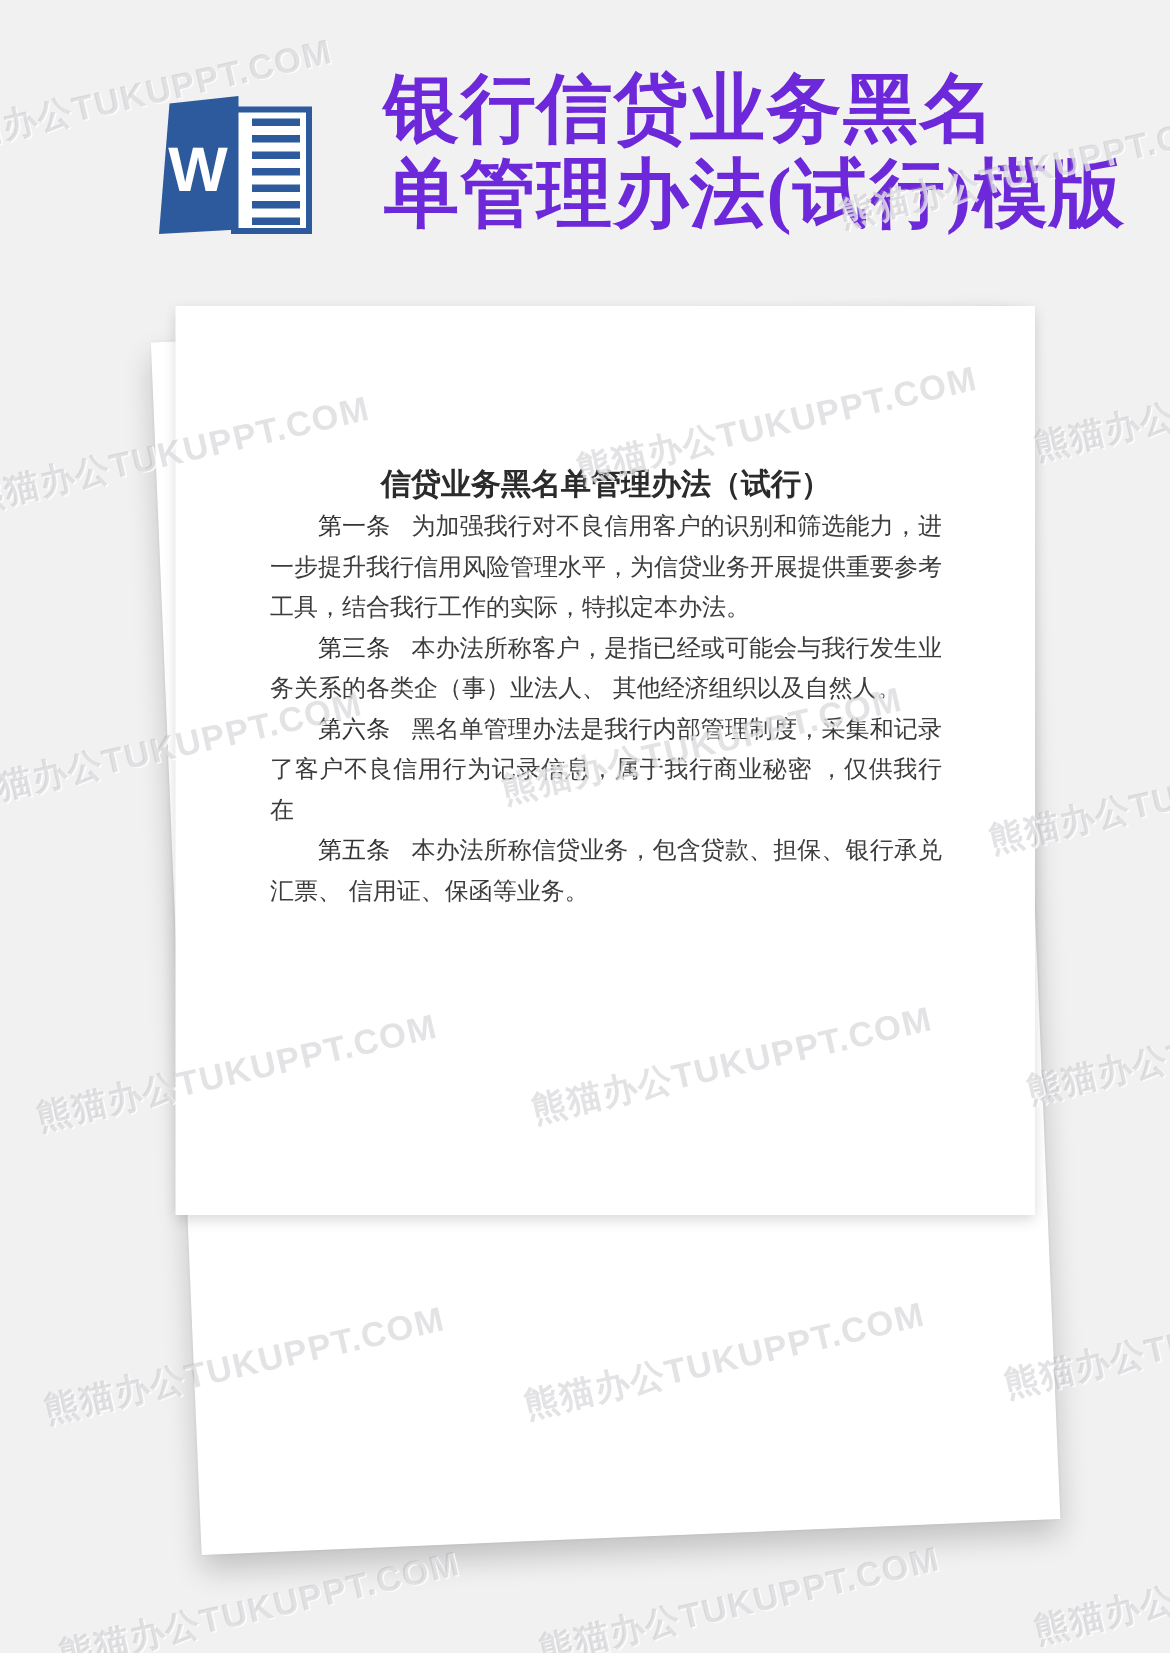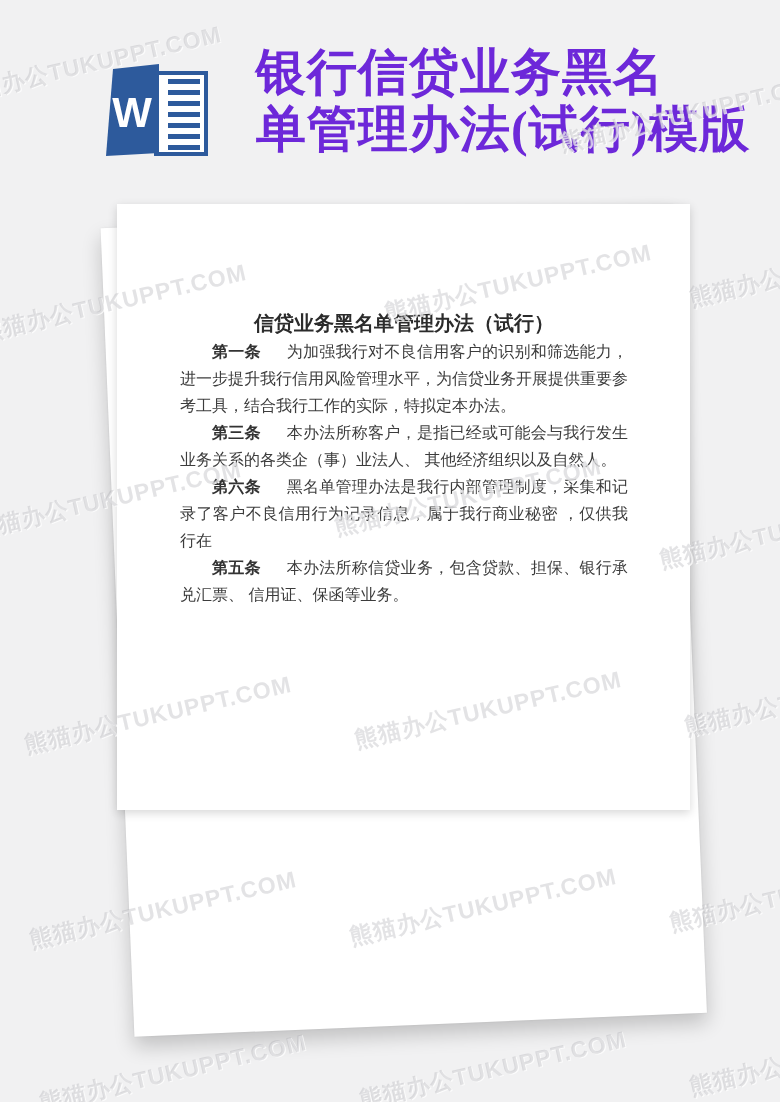--- a/index.html
+++ b/index.html
@@ -35,21 +35,21 @@
     font-size:20px;line-height:30px;font-weight:600;color:#2b2b2b;
   }
   .doc-chapter{
     margin:26px 0 12px 0;text-align:center;
     font-size:16px;line-height:24px;font-weight:700;color:#2f2f2f;
   }
   .article{
     margin:0;font-size:16px;line-height:27px;color:#3c3c3c;
     text-align:justify;text-indent:32px;
   }
-  .article b{font-weight:700;color:#333;margin-right:26px;}
+  .article b{font-weight:400;color:#333;margin-right:14px;}
   
   .wm-layer{position:absolute;left:0;top:0;width:780px;height:1102px;z-index:10;pointer-events:none;}
   .wm{
     position:absolute;white-space:nowrap;
     font-weight:700;font-size:23px;letter-spacing:1px;
     transform:rotate(-13deg);transform-origin:0 50%;
     color:rgba(163,163,168,0.30);
     text-shadow:1px 1px 0 rgba(255,255,255,0.75);
   }
 </style>

